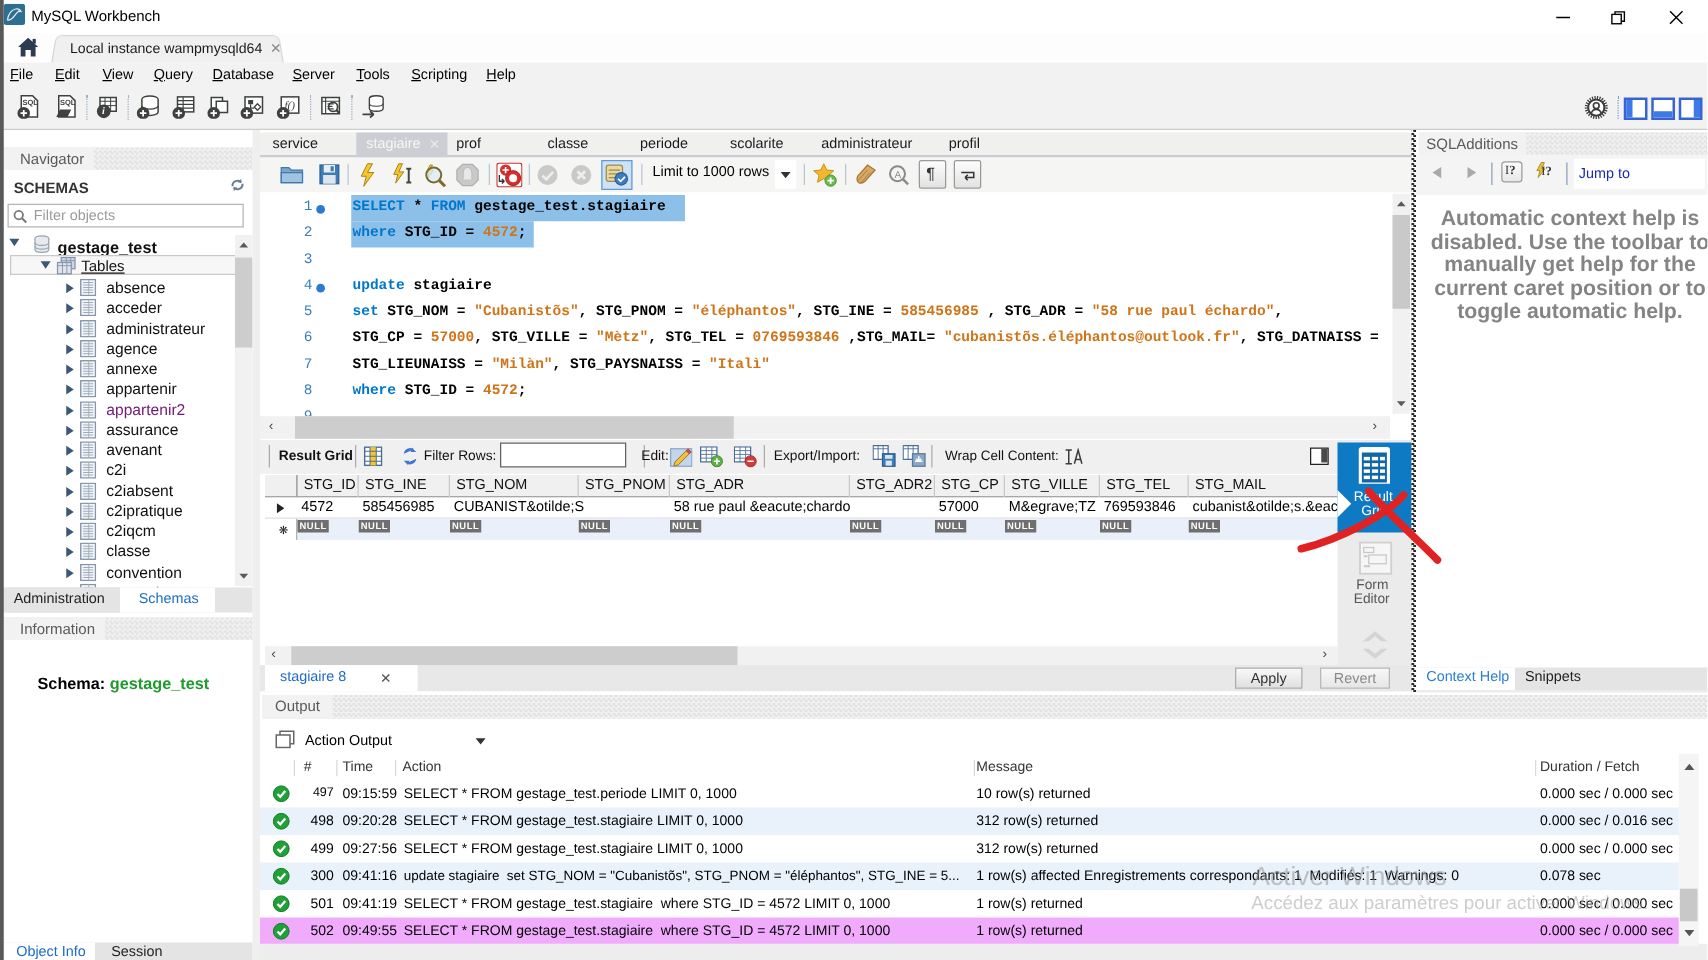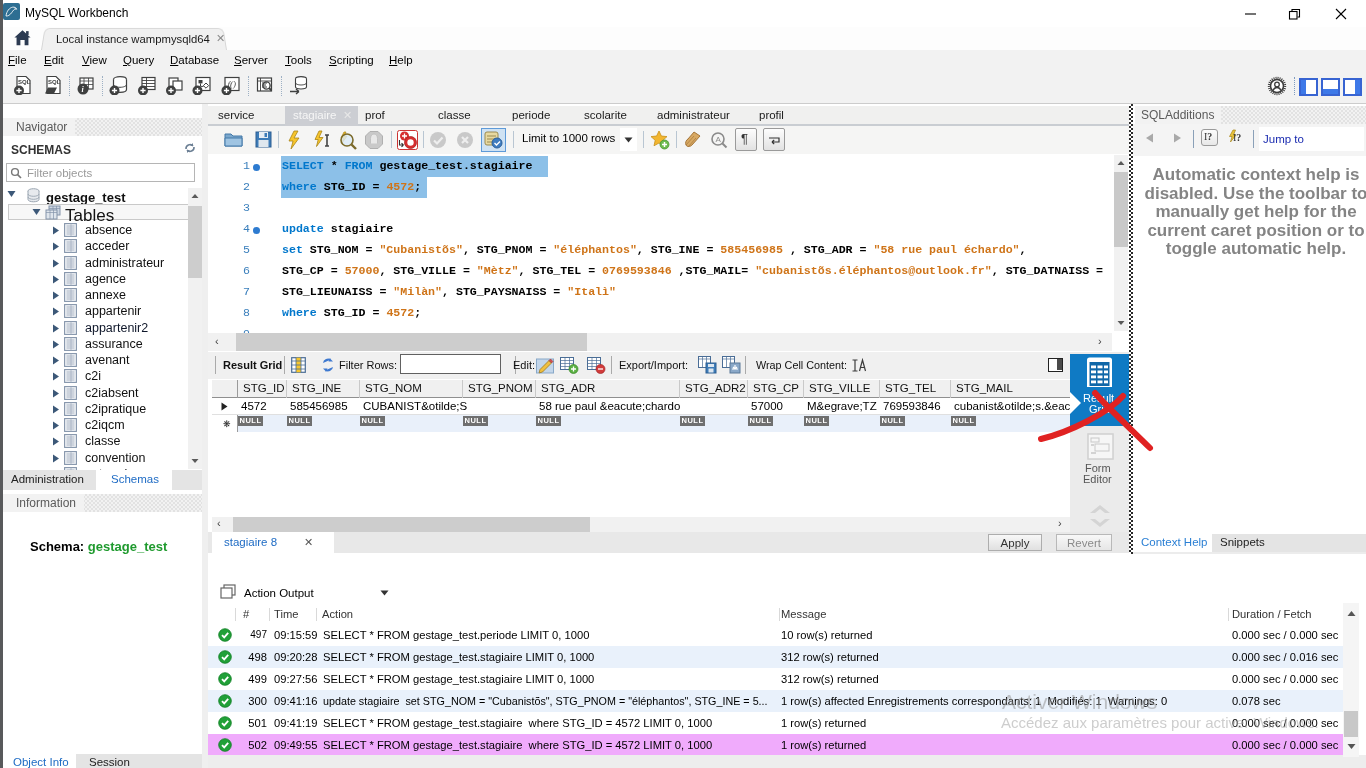--- a/index.html
+++ b/index.html
@@ -166,21 +166,21 @@
 <div class="abs" style="left:8px;top:88px;width:188px;height:16px;background:#f7f7f7;border:1px solid #c9c9c9;"></div>
 <svg class="abs" style="left:32px;top:92px;" width="9" height="8" viewBox="0 0 9 8">
       <path d="M0.5 1 h8 l-4 6 z" fill="#3c5878"></path>
     </svg>
 <svg class="abs" style="left:45px;top:89px;" width="16" height="15" viewBox="0 0 16 15">
  <rect x="4" y="1" width="11" height="9" fill="#cdd6e2" stroke="#8494aa" stroke-width="1"></rect>
  <path d="M4 3.5 h11 M8 1 v9 M11.5 1 v9" stroke="#8494aa" stroke-width="0.7"></path>
  <rect x="1" y="5" width="11" height="9" fill="#dfe5ec" stroke="#8494aa" stroke-width="1"></rect>
  <path d="M1 7.5 h11 M5 5 v9 M8.5 5 v9" stroke="#8494aa" stroke-width="0.7"></path>
 </svg>
-<span class="abs" style="left:65px;top:90px;font-size:17px;color:#111;">Tables</span>
+<span class="abs" style="left:65px;top:90px;font-size:12px;color:#111;text-decoration:underline;">Tables</span>
 <div class="abs" style="left:0;top:106px;width:196px;height:250px;overflow:hidden;">
 <svg class="abs" style="left:52px;top:4px;" width="8" height="9" viewBox="0 0 8 9">
         <path d="M1 0.5 l6 4 -6 4 z" fill="#3c5878"></path>
       </svg>
 <svg class="abs" style="left:64px;top:1px;" width="13" height="14" viewBox="0 0 13 14">
       <rect x="0.6" y="0.6" width="11.8" height="12.8" fill="#f2f5f8" stroke="#8494aa" stroke-width="1.1"></rect>
       <path d="M2.5 3 h8 M2.5 5 h8 M2.5 7 h8 M2.5 9 h8 M2.5 11 h8" stroke="#9fabbc" stroke-width="0.9"></path>
       <path d="M7 0.6 v12.8" stroke="#9fabbc" stroke-width="0.7"></path>
     </svg>
 <span class="abs" style="left:85px;top:1px;font-size:12.5px;color:#111;">absence</span>
@@ -230,21 +230,21 @@
     </svg>
 <span class="abs" style="left:85px;top:82.30000000000001px;font-size:12.5px;color:#111;">appartenir</span>
 <svg class="abs" style="left:52px;top:101.56000000000002px;" width="8" height="9" viewBox="0 0 8 9">
         <path d="M1 0.5 l6 4 -6 4 z" fill="#3c5878"></path>
       </svg>
 <svg class="abs" style="left:64px;top:98.56000000000002px;" width="13" height="14" viewBox="0 0 13 14">
       <rect x="0.6" y="0.6" width="11.8" height="12.8" fill="#f2f5f8" stroke="#8494aa" stroke-width="1.1"></rect>
       <path d="M2.5 3 h8 M2.5 5 h8 M2.5 7 h8 M2.5 9 h8 M2.5 11 h8" stroke="#9fabbc" stroke-width="0.9"></path>
       <path d="M7 0.6 v12.8" stroke="#9fabbc" stroke-width="0.7"></path>
     </svg>
-<span class="abs" style="left:85px;top:98.56000000000002px;font-size:12.5px;color:#0f172a;">appartenir2</span>
+<span class="abs" style="left:85px;top:98.56000000000002px;font-size:12.5px;color:#701a75;">appartenir2</span>
 <svg class="abs" style="left:52px;top:117.82000000000002px;" width="8" height="9" viewBox="0 0 8 9">
         <path d="M1 0.5 l6 4 -6 4 z" fill="#3c5878"></path>
       </svg>
 <svg class="abs" style="left:64px;top:114.82000000000002px;" width="13" height="14" viewBox="0 0 13 14">
       <rect x="0.6" y="0.6" width="11.8" height="12.8" fill="#f2f5f8" stroke="#8494aa" stroke-width="1.1"></rect>
       <path d="M2.5 3 h8 M2.5 5 h8 M2.5 7 h8 M2.5 9 h8 M2.5 11 h8" stroke="#9fabbc" stroke-width="0.9"></path>
       <path d="M7 0.6 v12.8" stroke="#9fabbc" stroke-width="0.7"></path>
     </svg>
 <span class="abs" style="left:85px;top:114.82000000000002px;font-size:12.5px;color:#111;">assurance</span>
 <svg class="abs" style="left:52px;top:134.08px;" width="8" height="9" viewBox="0 0 8 9">
@@ -676,20 +676,23 @@
 </div>
 <div class="abs" style="left:0;top:430px;width:233px;height:18px;background:#e4e4e4;">
  <div class="abs" style="left:0;top:0;width:79px;height:18px;background:#fff;">
         <span style="position:absolute;left:8px;top:2px;color:#2a7fd4;">Context Help</span>
       </div>
  <span class="abs" style="left:87px;top:2px;color:#222;">Snippets</span>
 </div>
 <div class="abs" style="left:0;top:448px;width:233px;height:2px;background:#ececec;"></div>
 </div>
 <div class="abs" style="left:208px;top:556px;width:1158px;height:212px;background:#fff;">
+<div class="abs dots" style="left:2px;top:0px;width:1156px;height:19px;background-color:#f2f2f2;">
+ <span class="abs hdrtxt" style="left:0;top:0;height:19px;line-height:19px;background:#f2f2f2;padding:0 10px 0 10px;">Output</span>
+    </div>
 <svg class="abs" style="left:12px;top:28px;" width="16" height="15" viewBox="0 0 16 15">
   <rect x="4" y="1" width="11" height="10" fill="#fff" stroke="#666" stroke-width="1.2"></rect>
   <rect x="1" y="4" width="11" height="10" fill="#fff" stroke="#666" stroke-width="1.2"></rect>
 </svg>
 <span class="abs" style="left:36px;top:31px;color:#000;">Action Output</span>
 <svg class="abs" style="left:172px;top:34px;" width="9" height="6" viewBox="0 0 9 6">
       <path d="M0.5 0.5 h8 l-4 5 z" fill="#333"></path>
     </svg>
 <div class="abs" style="left:0;top:50px;width:1136px;height:17px;background:#fff;">
  <span class="abs" style="left:35px;top:2px;color:#333;font-size:11.2px;">#</span>

